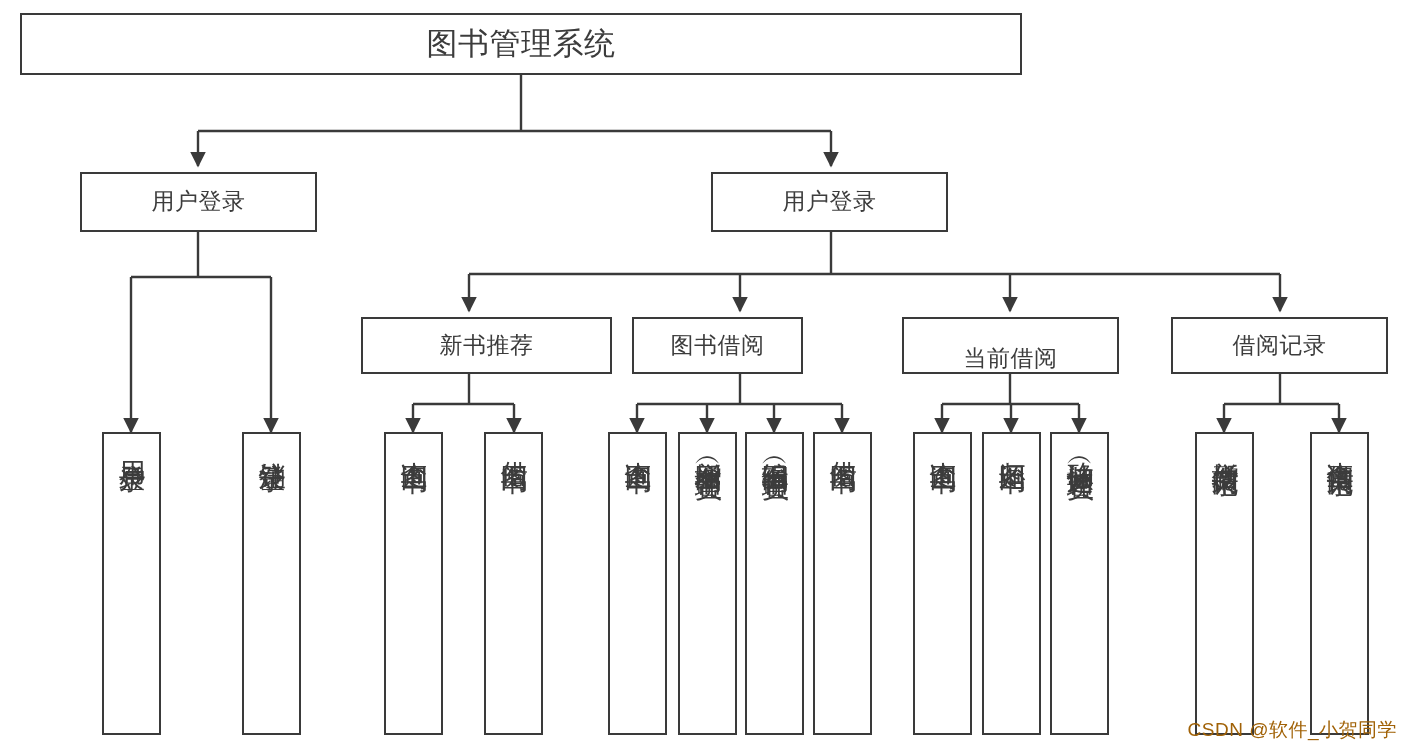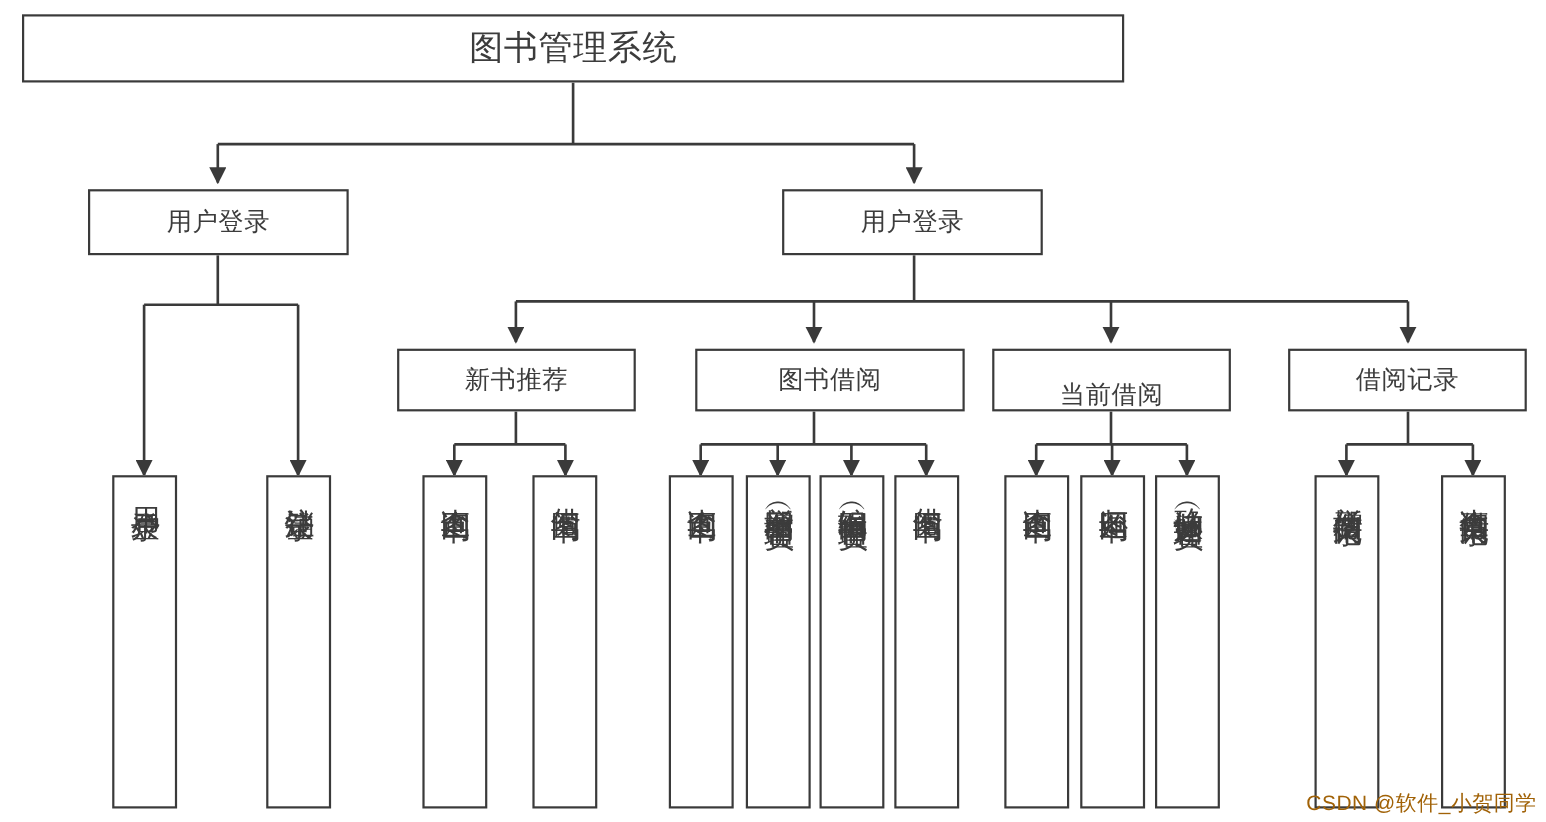--- a/index.html
+++ b/index.html
@@ -134,25 +134,25 @@
   </div>
 
   <div class="node h" style="left:80px; top:172px; width:237px; height:60px;">
     <span class="node-label">用户登录</span>
   </div>
 
   <div class="node h" style="left:711px; top:172px; width:237px; height:60px;">
     <span class="node-label">用户登录</span>
   </div>
 
-  <div class="node h" style="left:361px; top:317px; width:217px; height:57px;">
+  <div class="node h" style="left:361px; top:317px; width:251px; height:57px;">
     <span class="node-label">新书推荐</span>
   </div>
 
-  <div class="node h" style="left:632px; top:317px; width:245px; height:57px;">
+  <div class="node h" style="left:632px; top:317px; width:171px; height:57px;">
     <span class="node-label">图书借阅</span>
   </div>
 
   <div class="node h" style="left:902px; top:317px; width:217px; height:57px;align-items:flex-end;">
     <span class="node-label">当前借阅</span>
   </div>
 
   <div class="node h" style="left:1171px; top:317px; width:217px; height:57px;font-family:Liberation Serif, serif;">
     <span class="node-label">借阅记录</span>
   </div>

